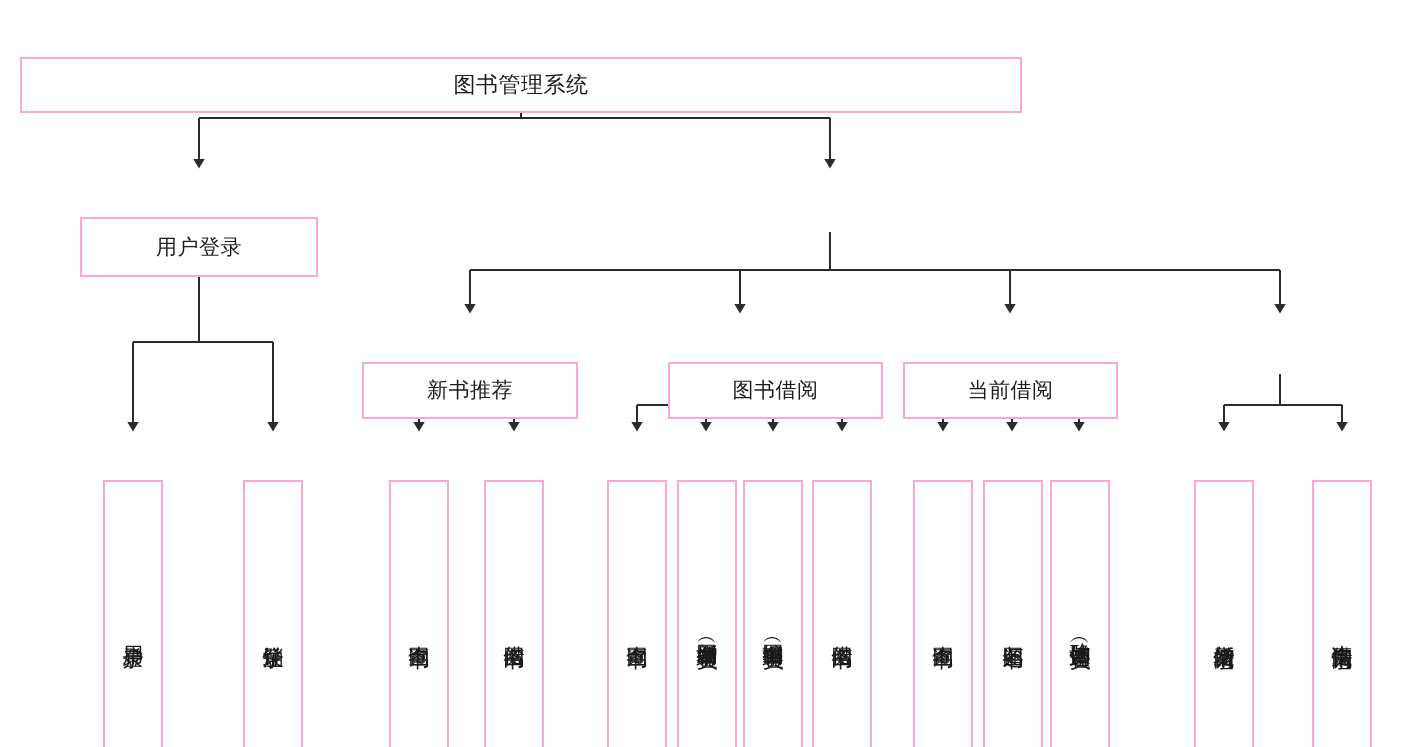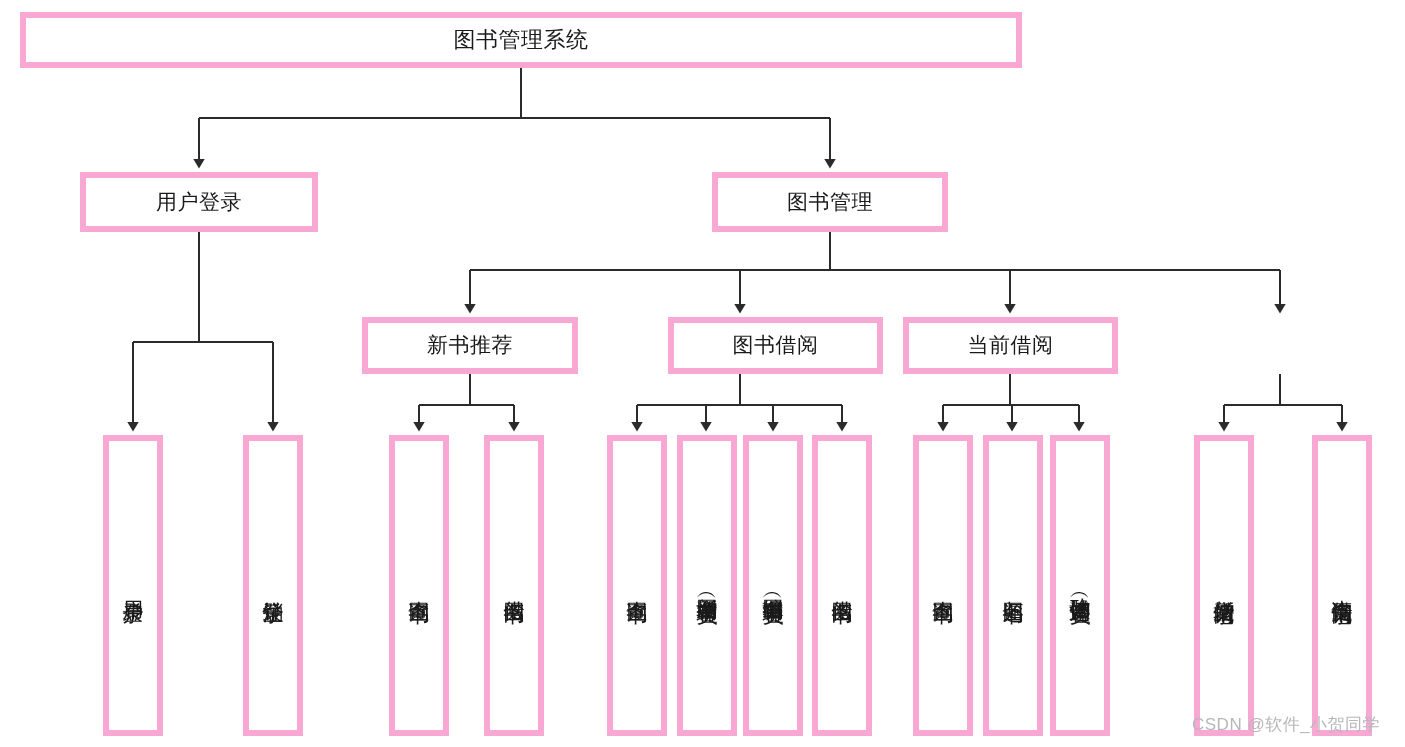--- a/index.html
+++ b/index.html
@@ -24,26 +24,27 @@
     left: 0;
     top: 0;
     width: 1405px;
     height: 747px;
     pointer-events: none;
   }
   .node {
     position: absolute;
     box-sizing: border-box;
     background: #ffffff;
-    border: 6px solid #f9a8d4;
+    border: 2px solid #f9a8d4;
     display: flex;
     align-items: center;
     justify-content: center;
     color: #1a1a1a;
     text-align: center;
+    margin-top: 45px;
   }
   .node .label {
     display: block;
     line-height: 1.18;
     letter-spacing: 0.5px;
   }
   
   .node.horiz .label {
     writing-mode: horizontal-tb;
     font-size: 21px;
@@ -128,23 +129,20 @@
   </svg>
 
   <div class="node horiz root" style="left:20px; top:12px; width:1002px; height:56px;">
     <span class="label">图书管理系统</span>
   </div>
 
   <div class="node horiz" style="left:80px; top:172px; width:238px; height:60px;">
     <span class="label">用户登录</span>
   </div>
 
-  <div class="node horiz" style="left:712px; top:172px; width:236px; height:60px;">
-    <span class="label">图书管理</span>
-  </div>
 
   <div class="node horiz" style="left:362px; top:317px; width:216px; height:57px;">
     <span class="label">新书推荐</span>
   </div>
 
   <div class="node horiz" style="left:668px; top:317px; width:215px; height:57px;">
     <span class="label">图书借阅</span>
   </div>
 
   <div class="node horiz" style="left:903px; top:317px; width:215px; height:57px;">
@@ -197,15 +195,14 @@
   </div>
 
   <div class="node vert" style="left:1194px; top:435px; width:60px; height:301px;">
     <span class="label">新增借阅记录</span>
   </div>
 
   <div class="node vert" style="left:1312px; top:435px; width:60px; height:301px;">
     <span class="label">查询借阅记录</span>
   </div>
 
-  <div class="watermark" style="left:1192px; top:713px;">CSDN @软件_小贺同学</div>
 
 </div>
 
 </body></html>

